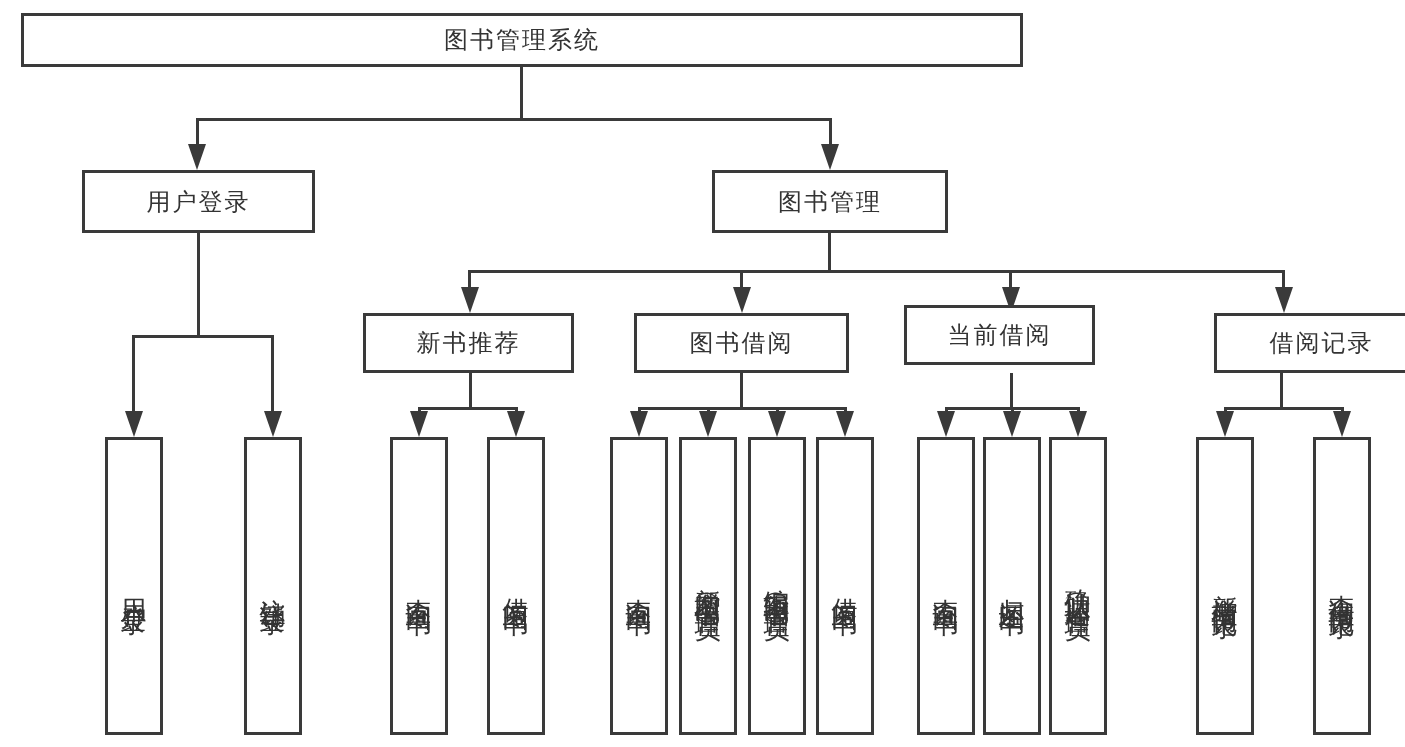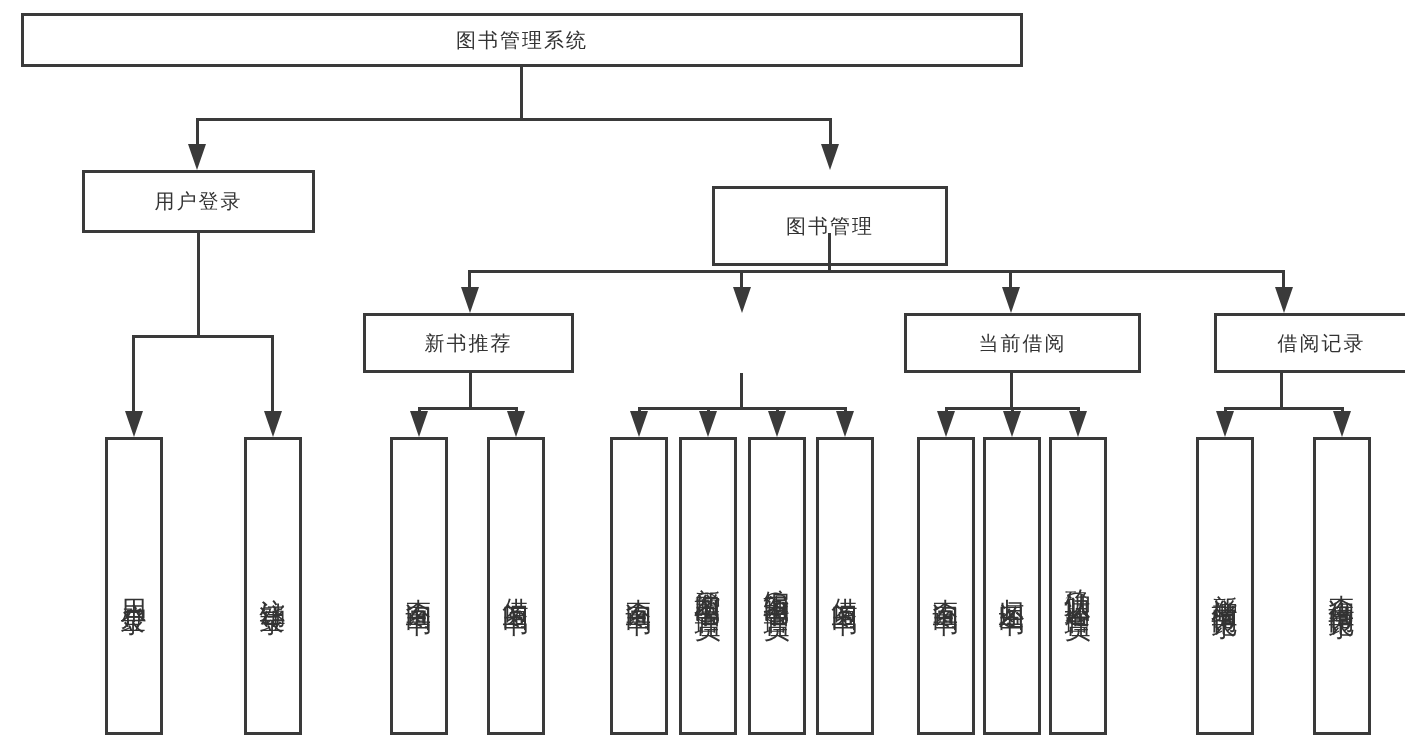--- a/index.html
+++ b/index.html
@@ -4,21 +4,21 @@
 <style>
   html,body { margin:0; padding:0; background:#ffffff; }
   #canvas {
     position:relative; width:1405px; height:747px; background:#ffffff;
     font-family:"Liberation Sans","DejaVu Sans",sans-serif; overflow:hidden;
   }
   .box {
     position:absolute; box-sizing:border-box;
     border:3px solid #3a3a3a; background:#ffffff;
     display:flex; align-items:center; justify-content:center;
-    font-size:20px; color:#333333; letter-spacing:2px;
+    font-size:24px; color:#333333; letter-spacing:2px;
     white-space:nowrap;
   }
   .vbox {
     writing-mode:vertical-rl; text-orientation:mixed;
     letter-spacing:4px; white-space:normal;
     line-height:1; font-size:26px;
   }
   .hl, .vl { position:absolute; background:#3a3a3a; }
   .arrow {
     position:absolute; width:0; height:0;
@@ -39,42 +39,43 @@
   <div class="box" style="left:21px; top:13px; width:1002px; height:54px;">图书管理系统</div>
 
   <div class="vl" style="left:520px; top:67px; width:3px; height:53px;"></div>
   <div class="hl" style="left:196px; top:118px; width:636px; height:3px;"></div>
   <div class="vl" style="left:196px; top:118px; width:3px; height:30px;"></div>
   <div class="arrow" style="left:188px; top:144px;"></div>
   <div class="vl" style="left:829px; top:118px; width:3px; height:30px;"></div>
   <div class="arrow" style="left:821px; top:144px;"></div>
 
   <div class="box" style="left:82px; top:170px; width:233px; height:63px;">用户登录</div>
-  <div class="box" style="left:712px; top:186px; width:236px; height:80px;">图书管理</div>
+  <div class="box" style="left:712px; top:170px; width:236px; height:63px;">图书管理</div>
 
   <div class="vl" style="left:197px; top:233px; width:3px; height:104px;"></div>
   <div class="hl" style="left:132px; top:335px; width:142px; height:3px;"></div>
   <div class="vl" style="left:132px; top:335px; width:3px; height:78px;"></div>
   <div class="arrow" style="left:125px; top:411px;"></div>
   <div class="vl" style="left:271px; top:335px; width:3px; height:78px;"></div>
   <div class="arrow" style="left:264px; top:411px;"></div>
 
   <div class="vl" style="left:828px; top:233px; width:3px; height:39px;"></div>
   <div class="hl" style="left:468px; top:270px; width:817px; height:3px;"></div>
   <div class="vl" style="left:468px; top:270px; width:3px; height:20px;"></div>
   <div class="arrow" style="left:461px; top:287px;"></div>
   <div class="vl" style="left:740px; top:270px; width:3px; height:20px;"></div>
   <div class="arrow" style="left:733px; top:287px;"></div>
   <div class="vl" style="left:1009px; top:270px; width:3px; height:20px;"></div>
   <div class="arrow" style="left:1002px; top:287px;"></div>
   <div class="vl" style="left:1282px; top:270px; width:3px; height:20px;"></div>
   <div class="arrow" style="left:1275px; top:287px;"></div>
 
   <div class="box" style="left:363px; top:313px; width:211px; height:60px;">新书推荐</div>
-  <div class="box" style="left:904px; top:313px; width:237px; height:60px;">当前借阅</div>
+  <div class="box" style="left:634px; top:313px; width:215px; height:60px;">图书借阅</div>
+  <div class="box" style="left:904px; top:305px; width:191px; height:60px;">当前借阅</div>
   <div class="box" style="left:1174px; top:313px; width:215px; height:60px;margin-left:40px;">借阅记录</div>
 
   <div class="vl" style="left:469px; top:373px; width:3px; height:37px;"></div>
   <div class="hl" style="left:418px; top:407px; width:100px; height:3px;"></div>
   <div class="vl" style="left:418px; top:407px; width:3px; height:10px;"></div>
   <div class="arrow" style="left:410px; top:411px;"></div>
   <div class="vl" style="left:515px; top:407px; width:3px; height:10px;"></div>
   <div class="arrow" style="left:507px; top:411px;"></div>
 
   <div class="vl" style="left:740px; top:373px; width:3px; height:37px;"></div>

